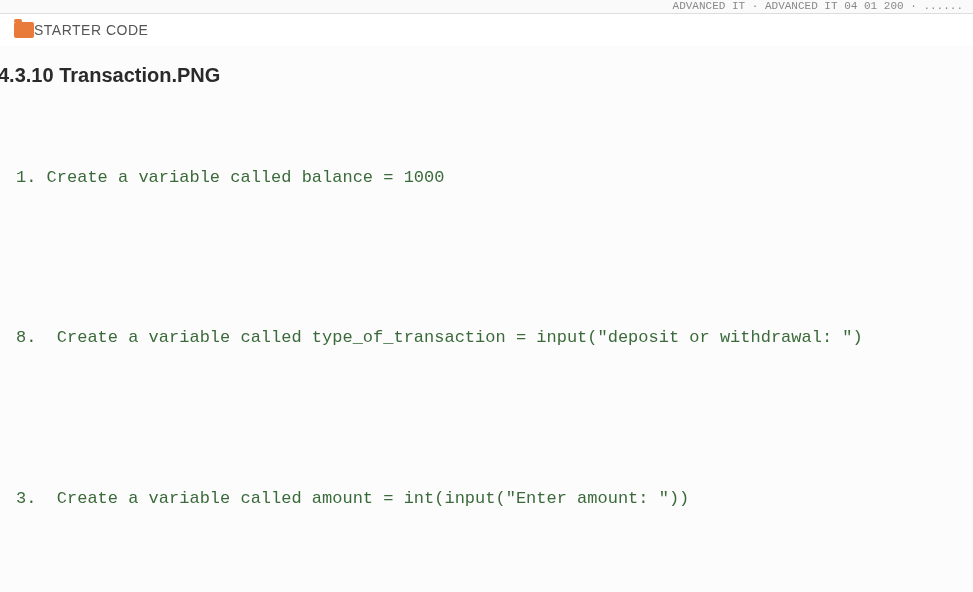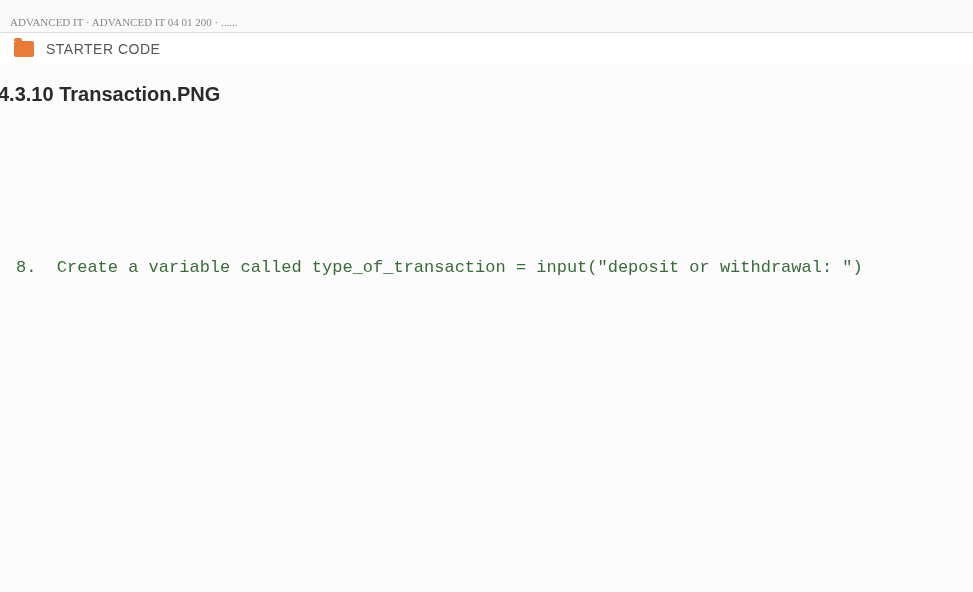--- a/index.html
+++ b/index.html
@@ -9,34 +9,35 @@
     }
     body {
       font-family: Arial, Helvetica, sans-serif;
       background: #f5f5f5;
       width: 973px;
       height: 592px;
       overflow: hidden;
     }
     .top-bar {
       background: #fafafa;
-      padding: 16px 10px;
+      padding: 0 10px;
       font-size: 11px;
       color: #888;
       border-bottom: 1px solid #ddd;
-      font-family: Liberation Serif, serif;
+      font-family: Liberation Mono, monospace;
       height: 14px;
       overflow: hidden;
+      text-align: right;
     }
     .folder-row {
       background: #fff;
       padding: 8px 14px;
       display: flex;
       align-items: center;
-      gap: 12px;
+      gap: 0;
       font-size: 14px;
       color: #555;
       letter-spacing: 0.5px;
       font-weight: 500;
     }
     .folder-icon {
       width: 20px;
       height: 16px;
       background: #e87b3a;
       border-radius: 2px;
@@ -88,23 +89,25 @@
 
 <div class="folder-row">
   <span class="folder-icon"></span>
   <span>STARTER CODE</span>
 </div>
 
 <div class="content-area">
   <div class="doc-title">4.3.10 Transaction.PNG</div>
 
   <div class="code-block">
+    <span class="code-line">1. Create a variable called balance = 1000</span>
     <div class="blank"></div>
     <span class="code-line">8.  Create a variable called type_of_transaction = input("deposit or withdrawal: ")</span>
     <div class="blank"></div>
+    <span class="code-line">3.  Create a variable called amount = int(input("Enter amount: "))</span>
     <div class="blank"></div>
     
     
     
     
     
     
     
     
     

